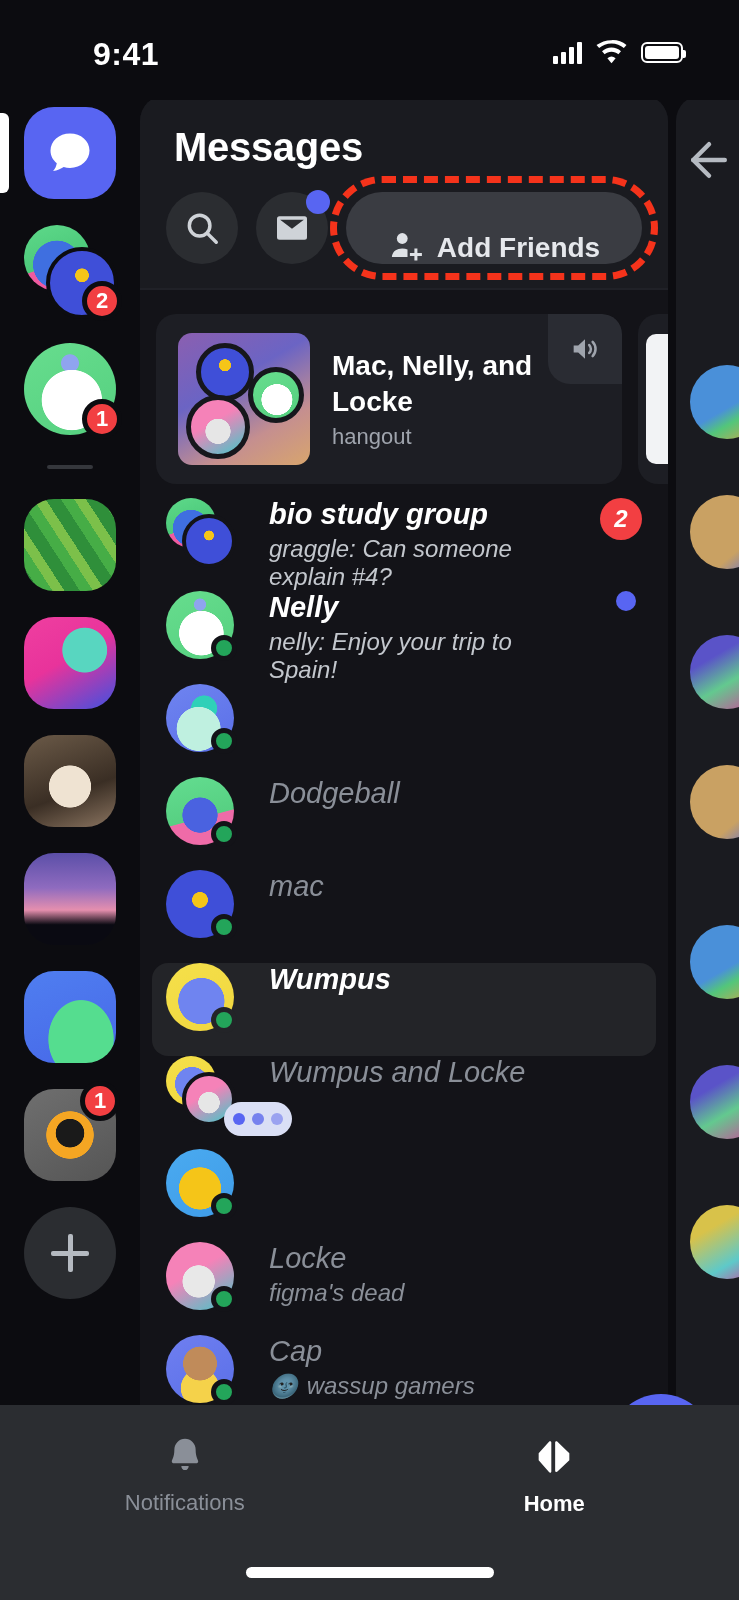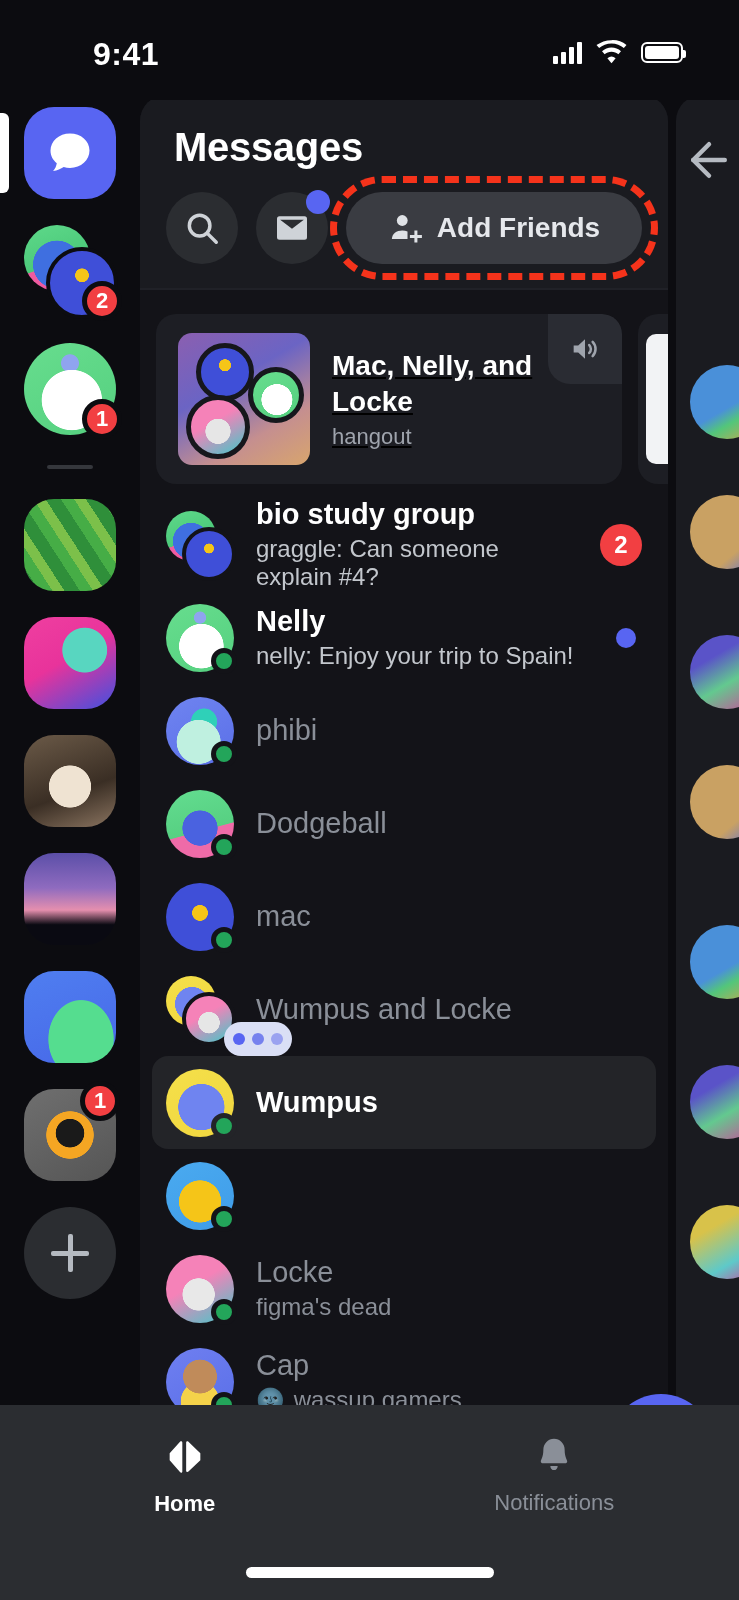--- a/index.html
+++ b/index.html
@@ -80,56 +80,56 @@
     width: 72px; height: 72px; border-radius: 50%; background: #2b2d31;
     display: flex; align-items: center; justify-content: center; position: relative;
   }
   .blue-dot {
     position: absolute; right: -2px; top: -2px; width: 24px; height: 24px;
     border-radius: 50%; background: #5865f2;
   }
   .add-friends {
     position: relative; height: 72px; flex: 1; margin-right: 26px;
     background: #3a3c42; border-radius: 40px;
-    display: flex; align-items: center; justify-content: center; gap: 13px;
+    display: flex; align-items: flex-end; justify-content: center; gap: 13px;
   }
   .add-friends span { color: #e6e8ec; font-size: 28px; font-weight: bold; }
   .annot {
     position: absolute; left: -16px; top: -16px; right: -16px; bottom: -16px;
     border: 7px dashed #f5331b; border-radius: 52px; pointer-events: none;
   }
   .head-rule { height: 2px; background: #202127; }
 
   
   .cards { padding: 24px 0 0 0; display: flex; gap: 16px; padding-left: 16px; }
   .call-card {
     position: relative; width: 466px; height: 170px; flex: 0 0 auto;
     background: #1d1e24; border-radius: 20px; display: flex; align-items: center; gap: 22px;
-    padding-left: 22px; overflow: hidden; text-decoration: underline;
+    padding-left: 22px; overflow: hidden;
   }
   .call-card-2 { width: 60px; background: #1d1e24; border-radius: 20px; flex: 0 0 auto; position: relative; }
   .call-thumb {
     width: 132px; height: 132px; border-radius: 14px; position: relative; overflow: hidden;
     background: linear-gradient(150deg, #8b5fb0 0%, #6b64c4 38%, #c58f8f 72%, #d8a56d 100%);
   }
   .mini { position: absolute; border-radius: 50%; border: 5px solid #16171c; overflow: hidden; }
   .call-text { flex: 1; }
   .call-title { color: #ffffff; font-size: 28px; font-weight: bold; line-height: 1.28; max-width: 250px; }
   .call-sub { color: #9fa4ad; font-size: 22px; margin-top: 4px; }
   .spk {
     position: absolute; right: 0; top: 0; width: 74px; height: 70px;
     background: #2a2c33; border-radius: 0 20px 0 22px;
     display: flex; align-items: center; justify-content: center;
   }
 
   
   .list { padding: 14px 0 0 0; }
   .row {
-    position: relative; display: flex; align-items: center; gap: 22px;
-    height: 93px; margin: 0 12px; padding: 0 14px; border-radius: 16px;
+    position: relative; display: flex; align-items: flex-start; gap: 35px;
+    height: 93px; margin: 0 12px; padding: 0 14px; border-radius: 16px; font-style: italic;
   }
   .row.sel { background: #232428; }
   .avatar-wrap { position: relative; width: 68px; height: 68px; flex: 0 0 auto; }
   .avatar { width: 68px; height: 68px; border-radius: 50%; overflow: hidden; position: relative; }
   .status-dot {
     position: absolute; right: -3px; bottom: -2px; width: 26px; height: 26px;
     border-radius: 50%; background: #23a55a; border: 5px solid #131318;
   }
   .row.sel .status-dot { border-color: #232428; }
   .stack { position: relative; width: 68px; height: 68px; }
@@ -356,69 +356,66 @@
           <div class="row-sub">nelly: Enjoy your trip to Spain!</div>
         </div>
         <div class="udot"></div>
       </div>
 
       <div class="row">
         <div class="avatar-wrap">
           <div class="avatar" style="background:radial-gradient(circle at 48% 66%,#bff0e0 38%,transparent 39%),radial-gradient(circle at 56% 36%,#2fd0b8 22%,transparent 23%),linear-gradient(150deg,#6f84f0,#5a6fe8)"></div>
           <div class="status-dot"></div>
         </div>
-        <div class="row-text">
-          <div class="row-title read">phibi</div>
-        </div>
       </div>
 
       <div class="row">
         <div class="avatar-wrap">
           <div class="avatar" style="background:radial-gradient(circle at 50% 56%,#4a62e0 34%,transparent 35%),linear-gradient(165deg,#63dd90 0%,#57d082 58%,#ef6ba8 59%)"></div>
           <div class="status-dot"></div>
         </div>
         <div class="row-text">
           <div class="row-title read">Dodgeball</div>
         </div>
       </div>
 
       <div class="row">
         <div class="avatar-wrap">
           <div class="avatar" style="background:radial-gradient(circle at 50% 44%,#f5c518 15%,#3f4fd8 16%),linear-gradient(160deg,#f582b8,#f06aa8)"></div>
           <div class="status-dot"></div>
         </div>
         <div class="row-text">
           <div class="row-title read">mac</div>
+        </div>
+      </div>
+
+      <div class="row sel">
+        <div class="avatar-wrap">
+          <div class="avatar" style="background:radial-gradient(circle at 52% 56%,#6f84f0 44%,transparent 45%),linear-gradient(150deg,#f5e04a,#f0d63f)"></div>
+          <div class="status-dot"></div>
+        </div>
+        <div class="row-text">
+          <div class="row-title unread">Wumpus</div>
         </div>
       </div>
 
       <div class="row">
         <div class="avatar-wrap">
           <div class="stack">
             <div class="a1" style="background:radial-gradient(circle at 52% 56%,#6f84f0 44%,transparent 45%),linear-gradient(150deg,#f5e04a,#f0d63f)"></div>
             <div class="a2" style="background:radial-gradient(circle at 50% 58%,#e6e6e6 30%,transparent 31%),linear-gradient(150deg,#f582b8 40%,#3fc9c9 100%)"></div>
           </div>
           <div class="typing">
             <i></i>
               <i></i>
               <i></i>
           </div>
         </div>
         <div class="row-text">
           <div class="row-title read">Wumpus and Locke</div>
-        </div>
-      </div>
-
-      <div class="row sel">
-        <div class="avatar-wrap">
-          <div class="avatar" style="background:radial-gradient(circle at 52% 56%,#6f84f0 44%,transparent 45%),linear-gradient(150deg,#f5e04a,#f0d63f)"></div>
-          <div class="status-dot"></div>
-        </div>
-        <div class="row-text">
-          <div class="row-title unread">Wumpus</div>
         </div>
       </div>
 
       <div class="row">
         <div class="avatar-wrap">
           <div class="avatar" style="background:radial-gradient(circle at 50% 58%,#f5c518 40%,transparent 41%),linear-gradient(150deg,#4aaaf0,#3f9ce8)"></div>
           <div class="status-dot"></div>
         </div>
       </div>
 
@@ -478,35 +475,35 @@
       <span class="batt">
           <span></span>
         </span>
     </div>
   </div>
 
   <div class="navbar">
     <div class="nav-items">
       <div class="nav-item">
         <span>
+          <svg width="44" height="44" viewBox="0 0 24 24" fill="#8a8f98">
+            <path d="M12 2.6a5.8 5.8 0 00-5.8 5.8c0 4.2-1.4 5.6-1.4 6.6 0 .6.5 1 1.1 1h12.2c.6 0 1.1-.4 1.1-1 0-1-1.4-2.4-1.4-6.6A5.8 5.8 0 0012 2.6z"></path>
+            <path d="M10 17.4h4c0 1.3-.9 2.3-2 2.3s-2-1-2-2.3z"></path>
+          </svg>
+        </span>
+        <span class="nav-label idle">Notifications</span>
+      </div>
+
+      <div class="nav-item">
+        <span>
           <svg width="46" height="46" viewBox="0 0 24 24" fill="#ffffff">
             <path d="M4 10.6L9.4 4.5c.4-.5 1.2-.2 1.2.4v15.2c0 .6-.7.9-1.1.4L4 14.2v-3.6z"></path>
             <path d="M12.6 4.9c0-.6.8-.9 1.2-.4L20 10.6v3.6l-6.2 5.9c-.4.5-1.2.2-1.2-.4V4.9z"></path>
           </svg>
         </span>
         <span class="nav-label active">Home</span>
       </div>
 
-      <div class="nav-item">
-        <span>
-          <svg width="44" height="44" viewBox="0 0 24 24" fill="#8a8f98">
-            <path d="M12 2.6a5.8 5.8 0 00-5.8 5.8c0 4.2-1.4 5.6-1.4 6.6 0 .6.5 1 1.1 1h12.2c.6 0 1.1-.4 1.1-1 0-1-1.4-2.4-1.4-6.6A5.8 5.8 0 0012 2.6z"></path>
-            <path d="M10 17.4h4c0 1.3-.9 2.3-2 2.3s-2-1-2-2.3z"></path>
-          </svg>
-        </span>
-        <span class="nav-label idle">Notifications</span>
-      </div>
-
     </div>
     <div class="home-ind"></div>
   </div>
 
 </div>
 
 </body></html>

